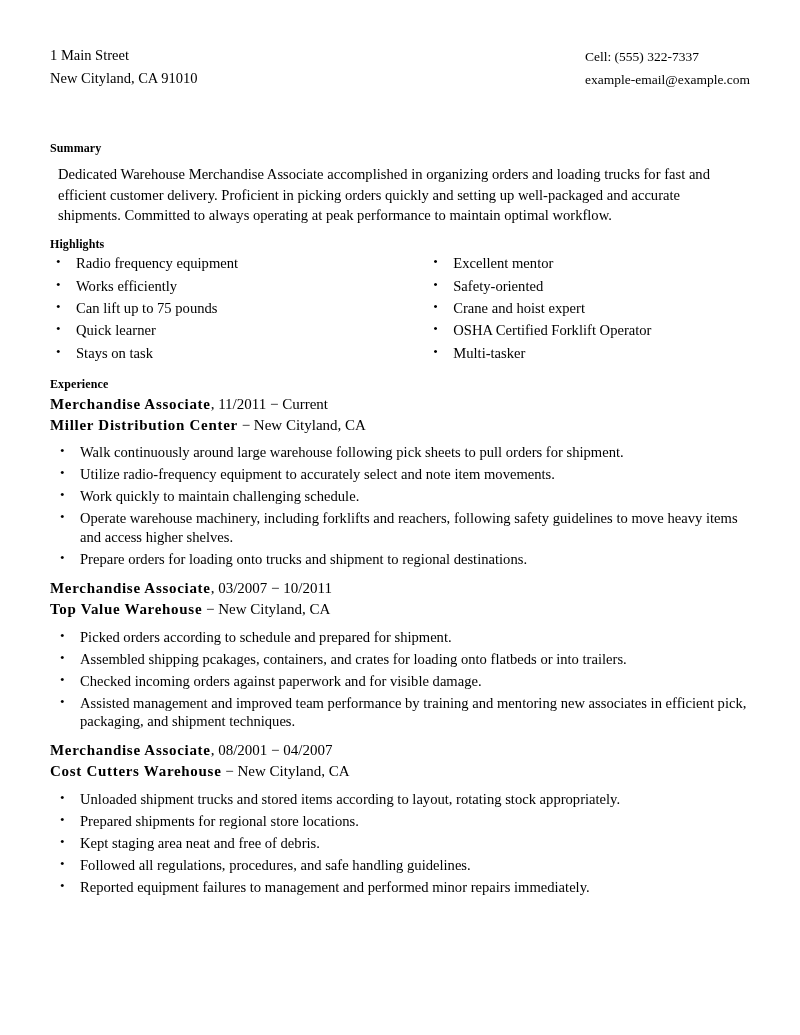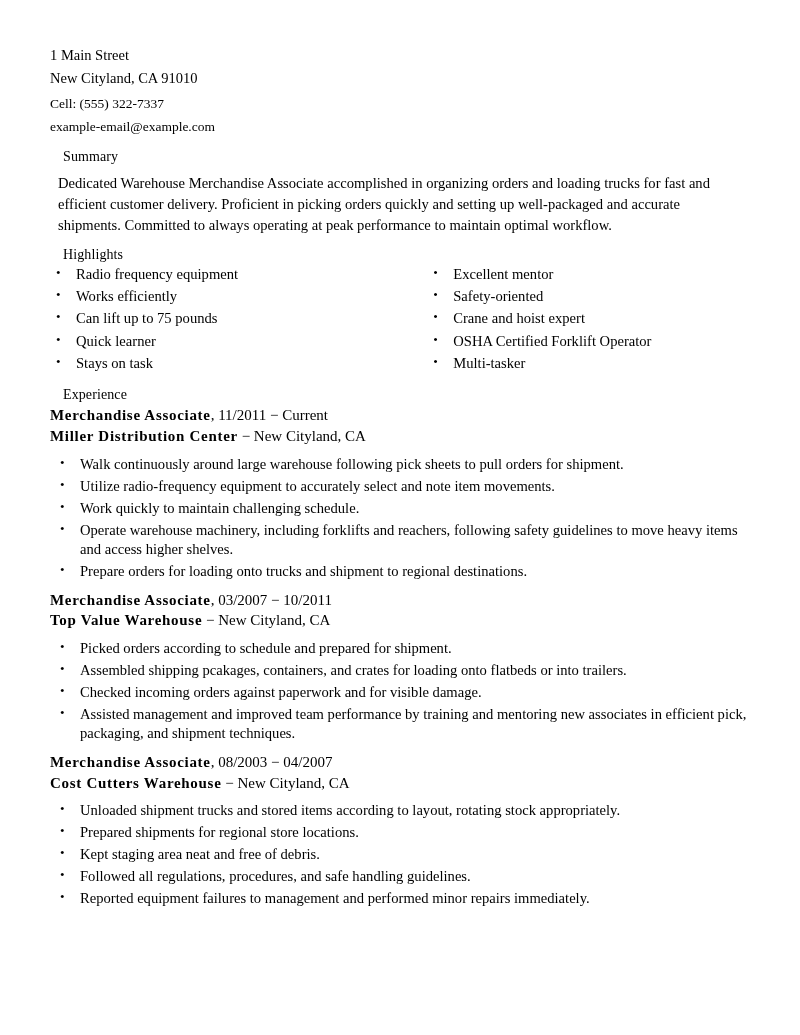--- a/index.html
+++ b/index.html
@@ -32,44 +32,43 @@
     font-size: 27px;
     font-weight: bold;
     letter-spacing: 0.2px;
     line-height: 1.1;
     margin: 0 0 16px 0;
   }
   .contact-row {
     display: flex;
     justify-content: space-between;
     align-items: flex-start;
-    flex-direction: column;
   }
   .address-block {
     font-size: 14.5px;
     line-height: 1.62;
   }
   .contact-block {
     font-size: 13.5px;
     line-height: 1.72;
     text-align: left;
     padding-top: 1px;
   }
   .addr-line, .contact-line {
     white-space: nowrap;
   }
 
   
   .section {
     margin-top: 11px;
   }
   .section-title {
-    font-size: 14px;
-    font-weight: normal;
-    margin: 0 0 2px 13px;
+    font-size: 12px;
+    font-weight: bold;
+    margin: 0 0 2px 0;
     letter-spacing: 0.1px;
   }
   .summary-text {
     font-size: 14.6px;
     line-height: 1.42;
     margin: 8px;
     text-align: left;
     max-width: 690px;
   }
 
@@ -228,21 +227,21 @@
       <ul class="job-bullets">
         <li>Picked orders according to schedule and prepared for shipment.</li>
         <li>Assembled shipping pcakages, containers, and crates for loading onto flatbeds or into trailers.</li>
         <li>Checked incoming orders against paperwork and for visible damage.</li>
         <li>Assisted management and improved team performance by training and mentoring new associates in efficient pick, packaging, and shipment techniques.</li>
       </ul>
     </div>
 
     <div class="job">
       <div class="job-line">
-        <span class="job-title">Merchandise Associate</span><span class="job-dates">, 08/2003 − 04/2007</span>
+        <span class="job-title">Merchandise Associate</span><span class="job-dates">, 08/2001 − 04/2007</span>
       </div>
       <div class="job-line">
         <span class="job-company">Cost Cutters Warehouse</span><span class="job-location"> − New Cityland, CA</span>
       </div>
       <ul class="job-bullets">
         <li>Unloaded shipment trucks and stored items according to layout, rotating stock appropriately.</li>
         <li>Prepared shipments for regional store locations.</li>
         <li>Kept staging area neat and free of debris.</li>
         <li>Followed all regulations, procedures, and safe handling guidelines.</li>
         <li>Reported equipment failures to management and performed minor repairs immediately.</li>

